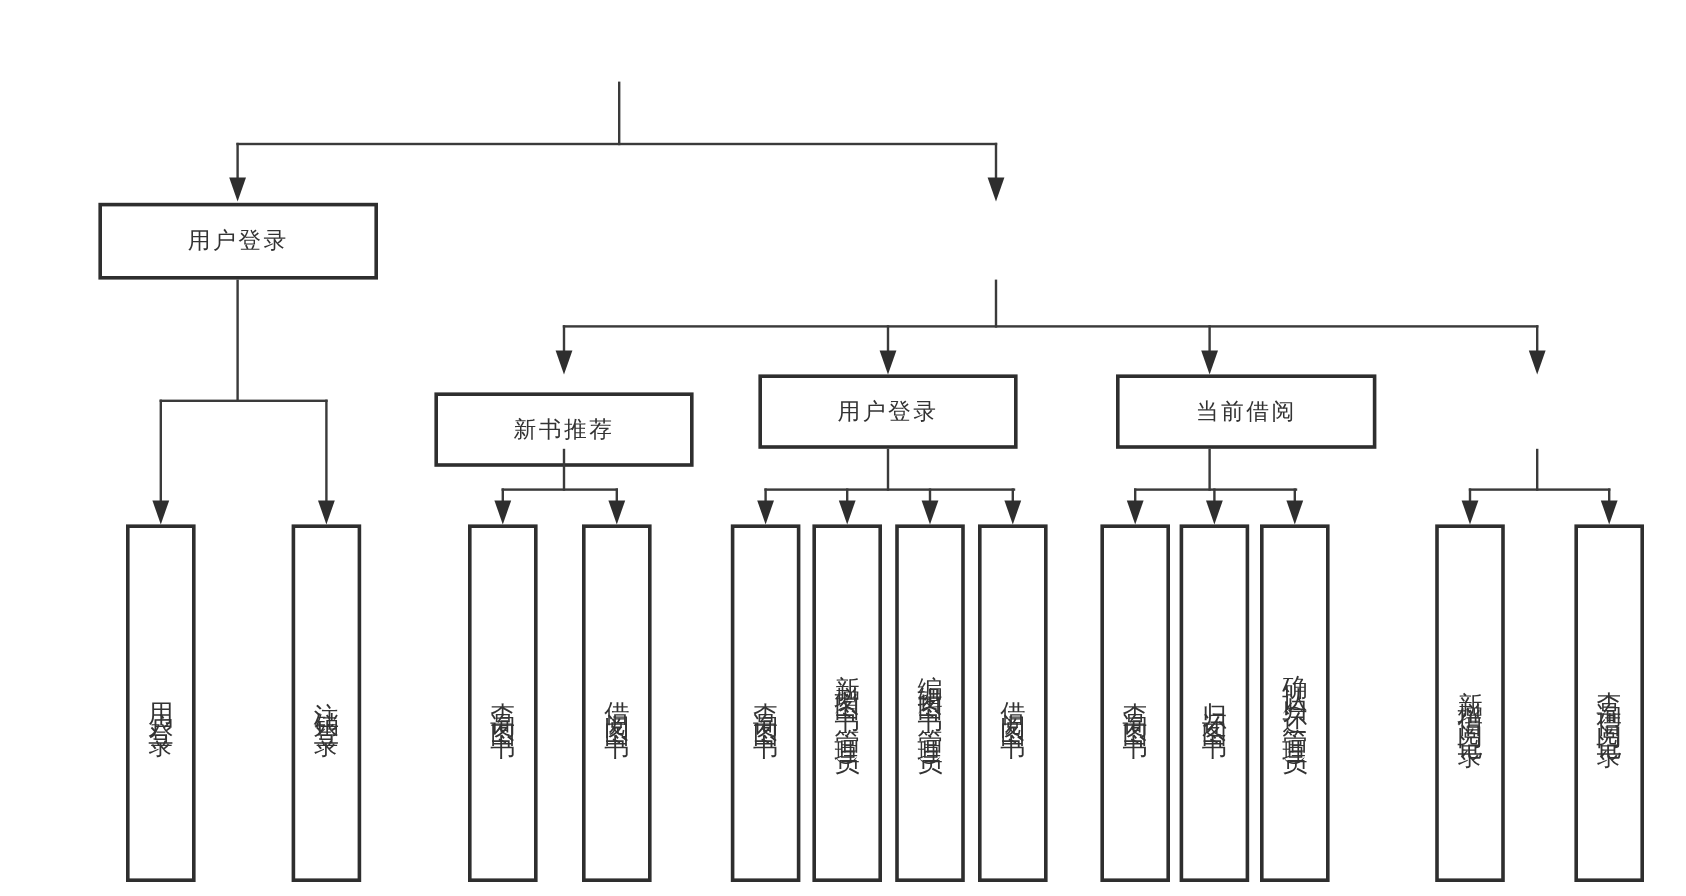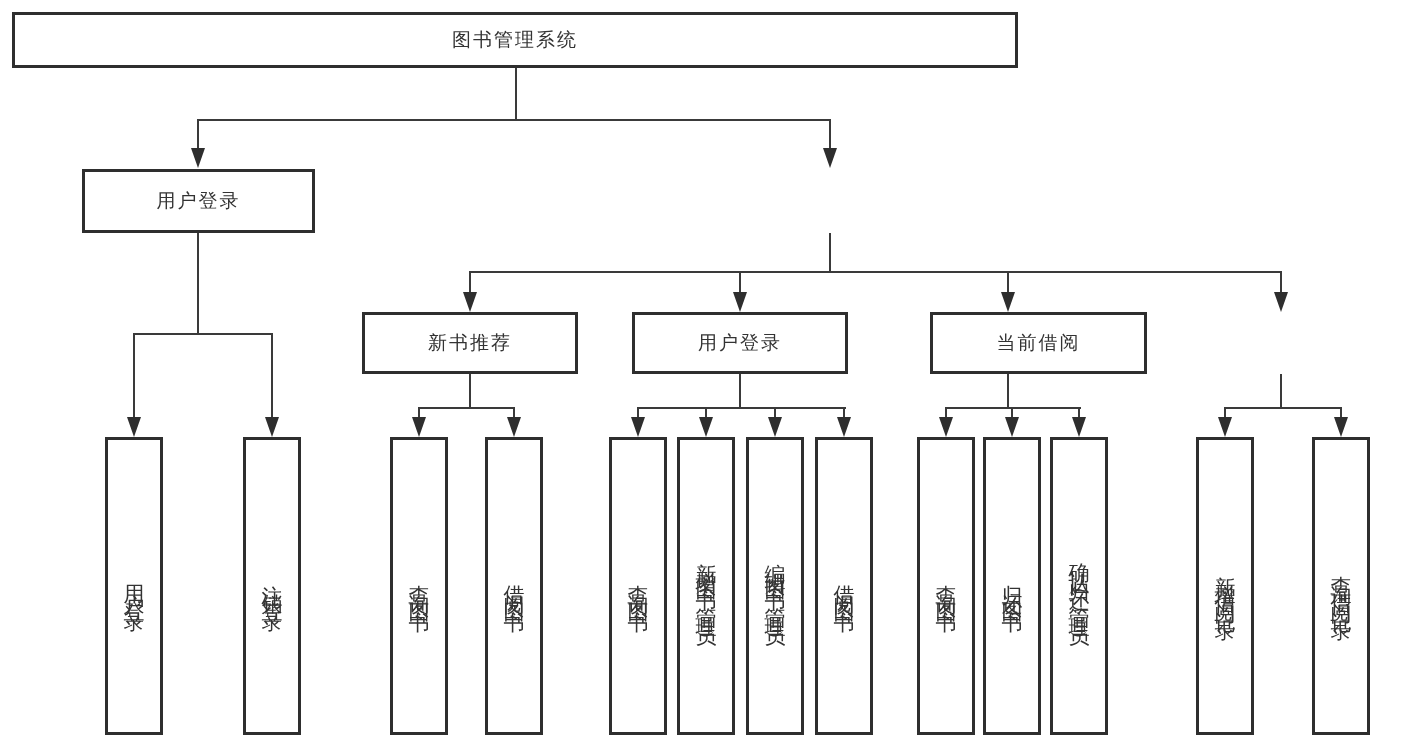--- a/index.html
+++ b/index.html
@@ -40,29 +40,26 @@
     position:absolute; right:13px; bottom:3px;
     font-size:22px; color:rgba(176,176,176,0.92);
     letter-spacing:1px; white-space:nowrap;
   }
 </style>
 </head>
 <body>
 
 <div class="stage">
 
-  <div class="node" style="left:12px; top:12px; width:1006px; height:56px;">
-    <span class="lbl">图书管理系统</span>
-  </div>
 
   <div class="node" style="left:82px; top:169px; width:233px; height:64px;">
     <span class="lbl">用户登录</span>
   </div>
 
-  <div class="node" style="left:362px; top:312px; width:216px; height:62px;text-align:center;">
+  <div class="node" style="left:362px; top:327px; width:216px; height:62px;text-align:center;">
     <span class="lbl">新书推荐</span>
   </div>
   <div class="node" style="left:632px; top:312px; width:216px; height:62px;">
     <span class="lbl">用户登录</span>
   </div>
   <div class="node" style="left:930px; top:312px; width:217px; height:62px;">
     <span class="lbl">当前借阅</span>
   </div>
 
   <div class="node leaf" style="left:105px;">

